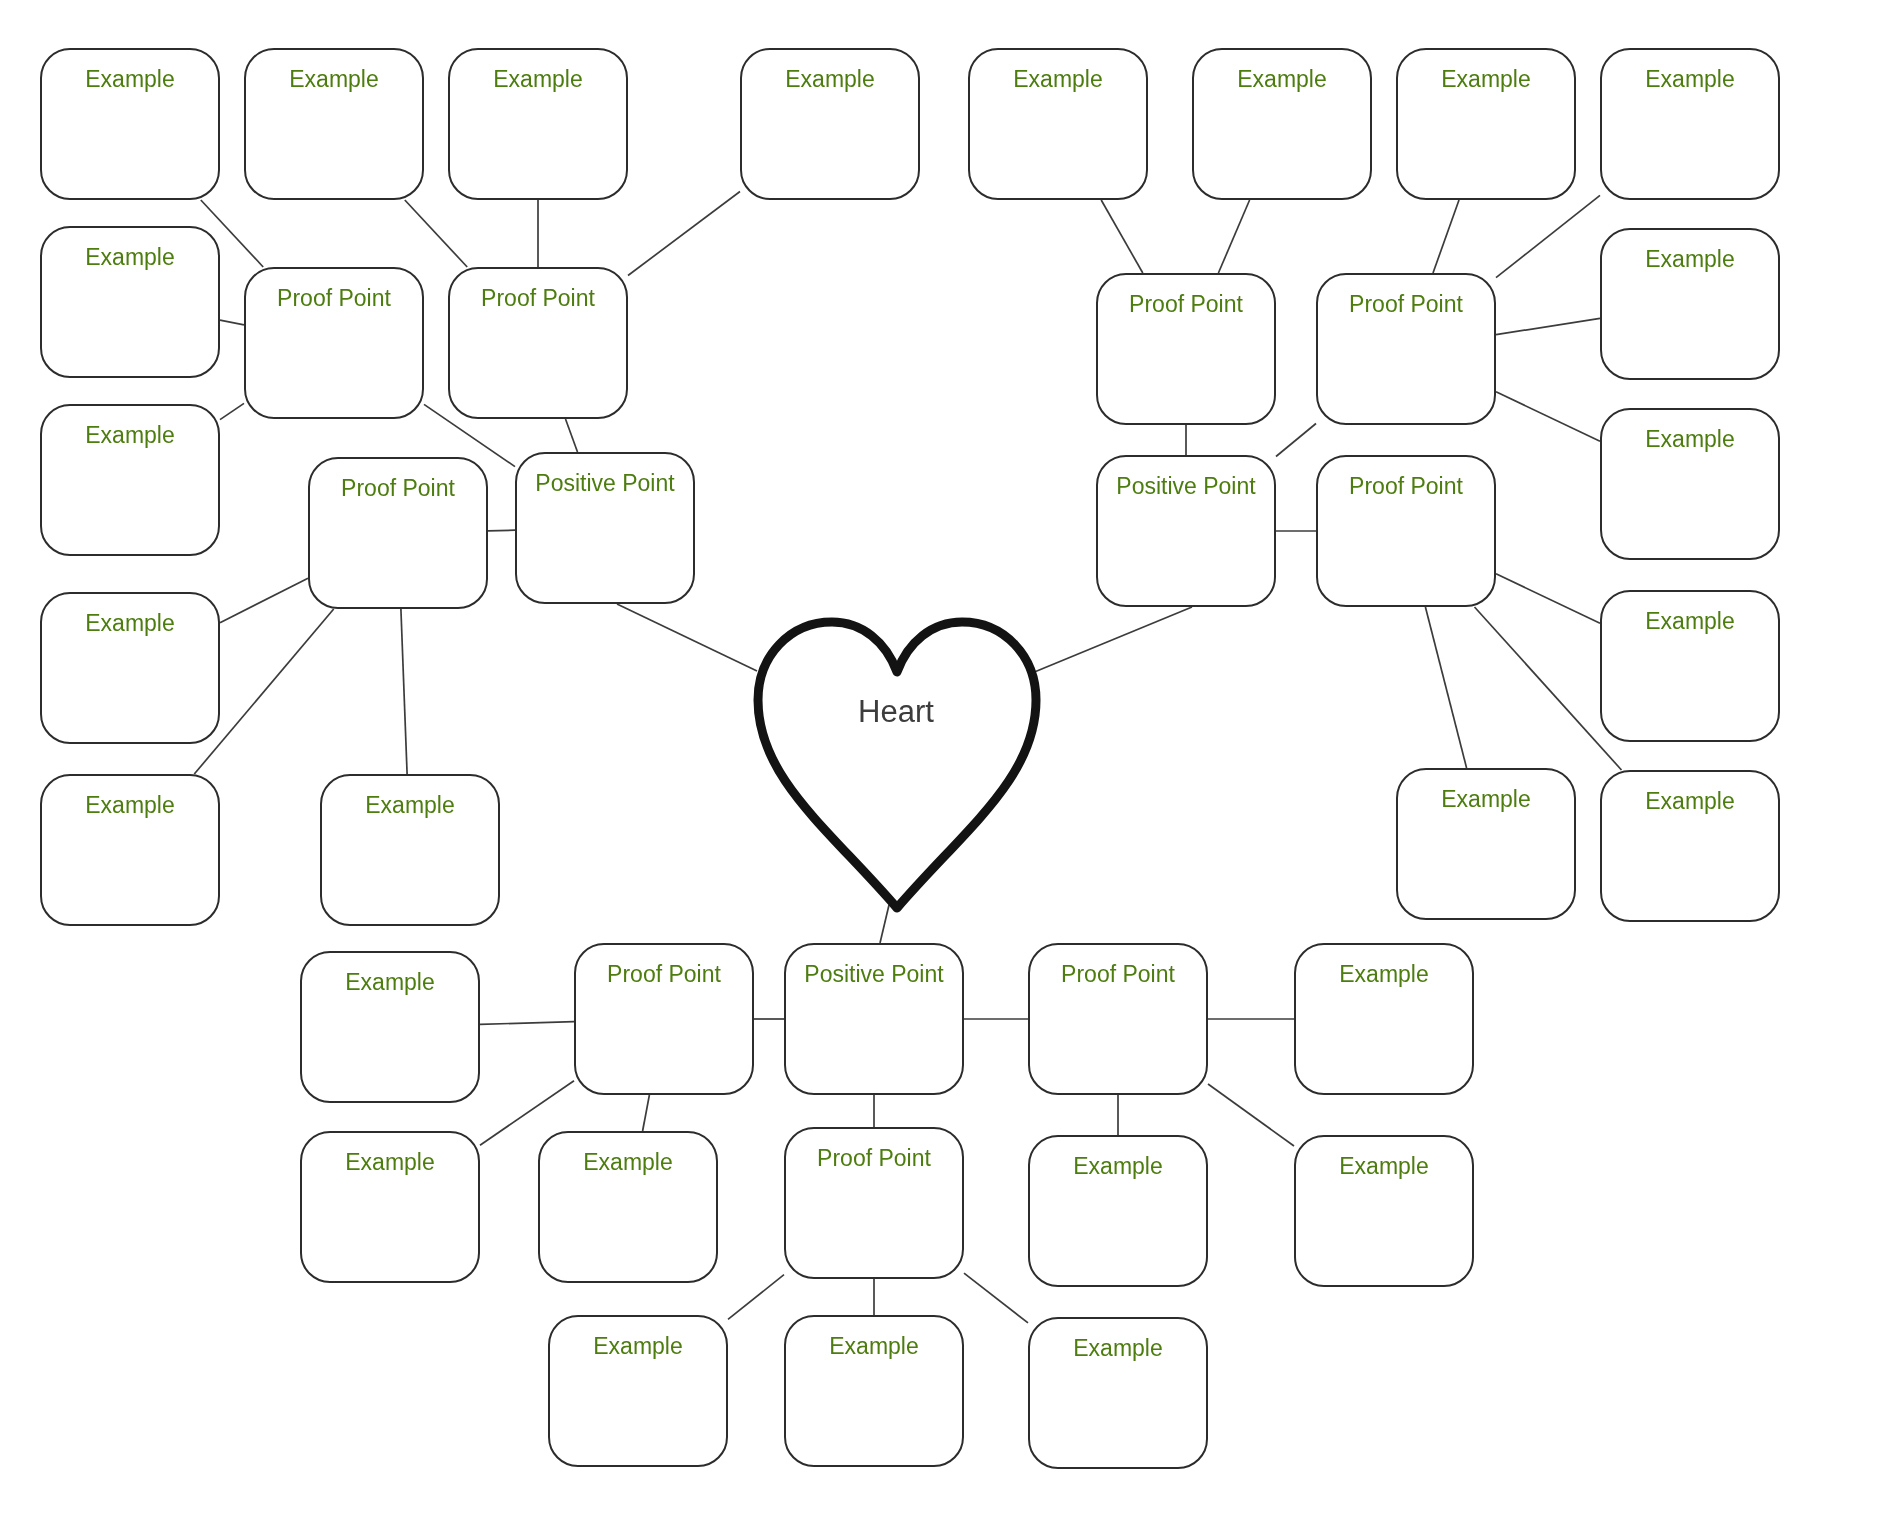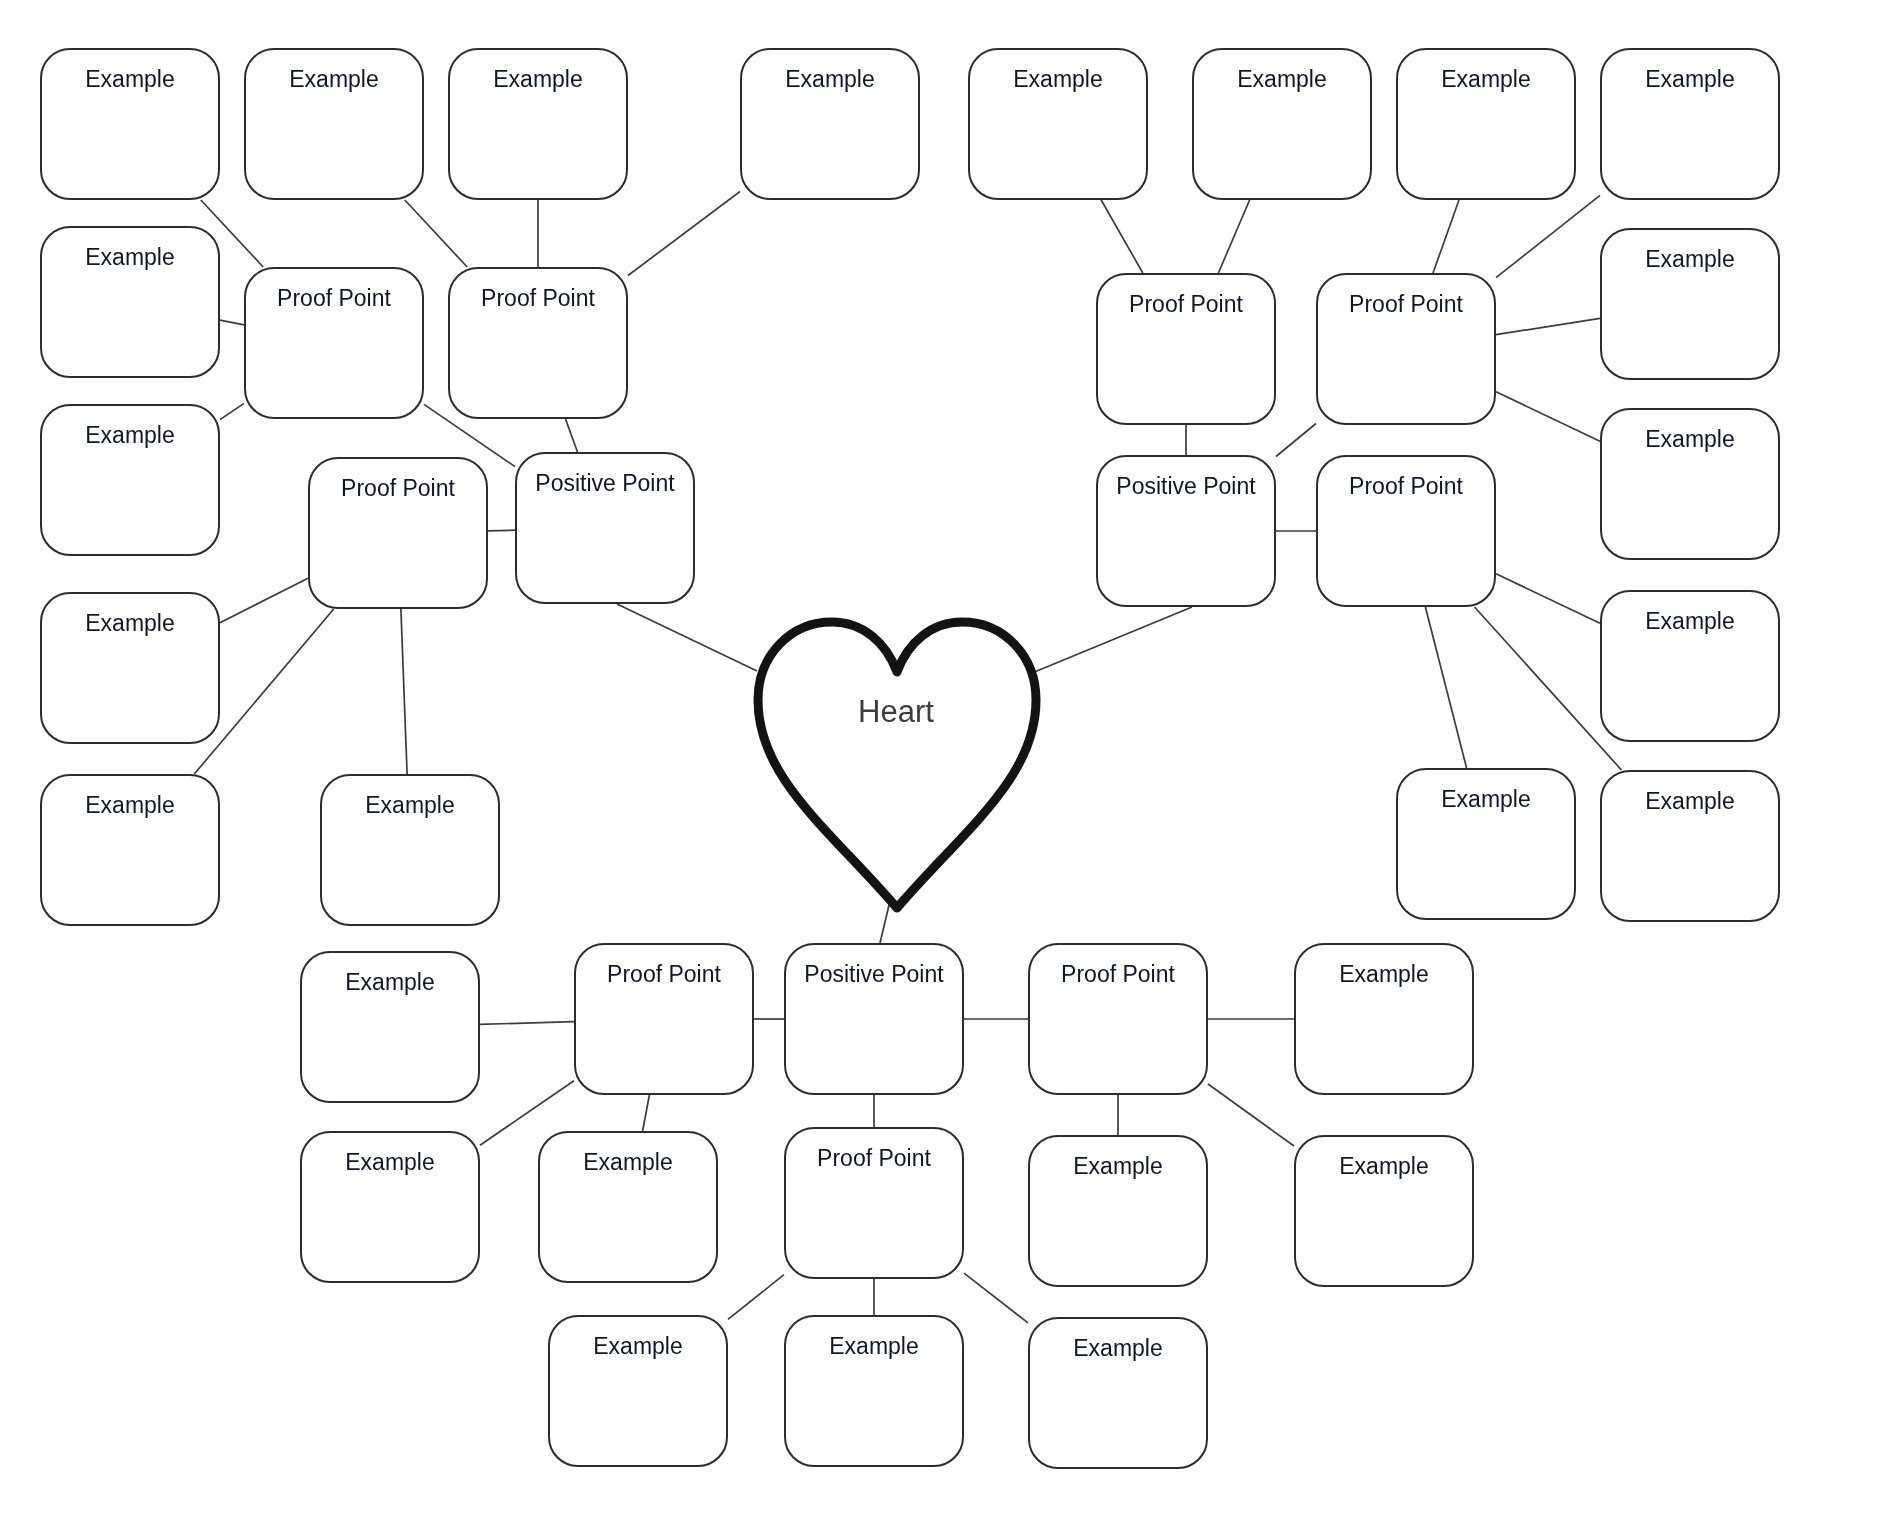--- a/index.html
+++ b/index.html
@@ -30,21 +30,21 @@
     border-radius: 30px;
     display: flex;
     justify-content: center;
     align-items: flex-start;
     padding-top: 15px;
     cursor: pointer;
   }
   .node span {
     font-size: 23px;
     line-height: 1.25;
-    color: #0f172a;
+    color: #4d7c0f;
     white-space: nowrap;
   }
   .heart-label {
     font-size: 31px;
     fill: #3d3d3d;
     text-anchor: middle;
     font-family: "Liberation Sans", sans-serif;
   }
   line.wire {
     stroke: #3c3c3c;

